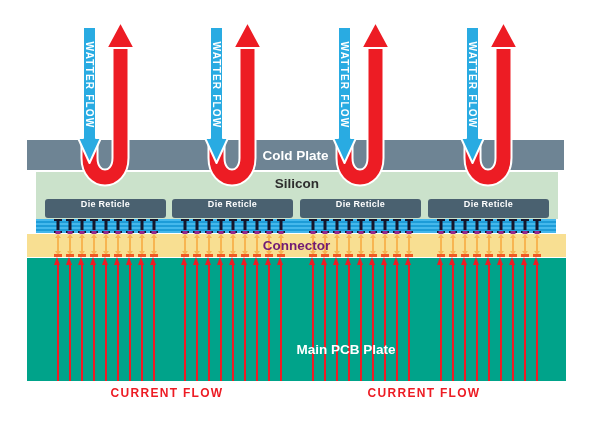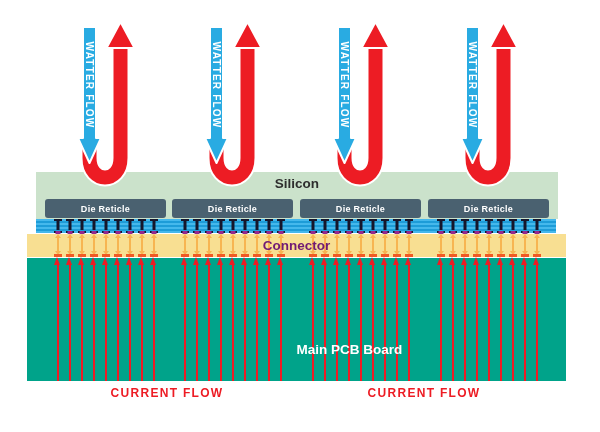--- a/index.html
+++ b/index.html
@@ -8,21 +8,21 @@
     font-family:"Liberation Sans",sans-serif;
   }
   .canvas *{box-sizing:border-box;}
   .layer{position:absolute;}
   .cold-plate{left:27px;top:140px;width:537px;height:30px;background:var(--c-plate,#6E8494);
     display:flex;align-items:center;justify-content:center;}
   .silicon{left:36px;top:172px;width:522px;height:47px;background:var(--c-silicon,#CBE2CB);
     display:flex;align-items:flex-start;justify-content:center;padding-top:4px;}
   .die{position:absolute;top:199px;height:19px;width:121px;background:var(--c-die,#4A6170);
     border-radius:3px;color:#fff;font-size:9px;font-weight:bold;letter-spacing:.3px;
-    display:flex;align-items:center;justify-content:center;}
+    display:flex;align-items:flex-start;justify-content:center;}
   .bump-band{left:36px;top:219px;width:520px;height:14px;
     background:repeating-linear-gradient(to bottom,
       var(--c-bump-light,#45B8EC) 0 2px, var(--c-bump-dark,#1D9CD8) 2px 4px);}
   .pin{position:absolute;top:219px;width:8px;height:14px;
     border-top:2.5px solid var(--c-pin,#16162C);border-bottom:2.5px solid var(--c-pin,#16162C);}
   .pin::before{content:'';position:absolute;left:50%;transform:translateX(-50%);
     top:0;width:3px;height:9px;background:var(--c-pin,#16162C);}
   .pin::after{content:'';position:absolute;left:50%;transform:translateX(-50%);
     bottom:-2.5px;width:5px;height:2.5px;background:var(--c-pin-accent,#93278F);}
   .connector{left:27px;top:234px;width:539px;height:23px;background:var(--c-conn,#F8DF92);
@@ -51,20 +51,23 @@
   .cf-left{left:167px;}
   .cf-right{left:424px;}
   #water{position:absolute;left:0;top:0;width:600px;height:200px;overflow:visible;pointer-events:none;}
   #water text{font-family:"Liberation Sans",sans-serif;font-weight:bold;letter-spacing:1.2px;}
 </style>
 </head>
 <body>
 
 <div class="canvas">
 
+  <div class="layer cold-plate">
+    <span class="lbl light">Cold Plate</span>
+  </div>
 
   <div class="layer silicon">
     <span class="lbl dark">Silicon</span>
   </div>
 
   <div id="dies">
       <div class="die" style="left: 45px;">
         <span>Die Reticle</span>
       </div>
       <div class="die" style="left: 172px;">
@@ -192,21 +195,21 @@
       <div class="pad-dash" style="left: 460.5px;"></div>
       <div class="pad-dash" style="left: 472.5px;"></div>
       <div class="pad-dash" style="left: 484.5px;"></div>
       <div class="pad-dash" style="left: 496.5px;"></div>
       <div class="pad-dash" style="left: 508.5px;"></div>
       <div class="pad-dash" style="left: 520.5px;"></div>
       <div class="pad-dash" style="left: 532.5px;"></div>
     </div>
 
   <div class="layer pcb">
-    <span class="lbl light pcb-lbl">Main PCB Board</span>
+    <span class="lbl light pcb-lbl">Main PCB Plate</span>
   </div>
   <div id="cur-lines">
       <div class="cur-line" style="left: 56.5px;"></div>
       <div class="cur-line" style="left: 68.5px;"></div>
       <div class="cur-line" style="left: 80.5px;"></div>
       <div class="cur-line" style="left: 92.5px;"></div>
       <div class="cur-line" style="left: 104.5px;"></div>
       <div class="cur-line" style="left: 116.5px;"></div>
       <div class="cur-line" style="left: 128.5px;"></div>
       <div class="cur-line" style="left: 140.5px;"></div>

